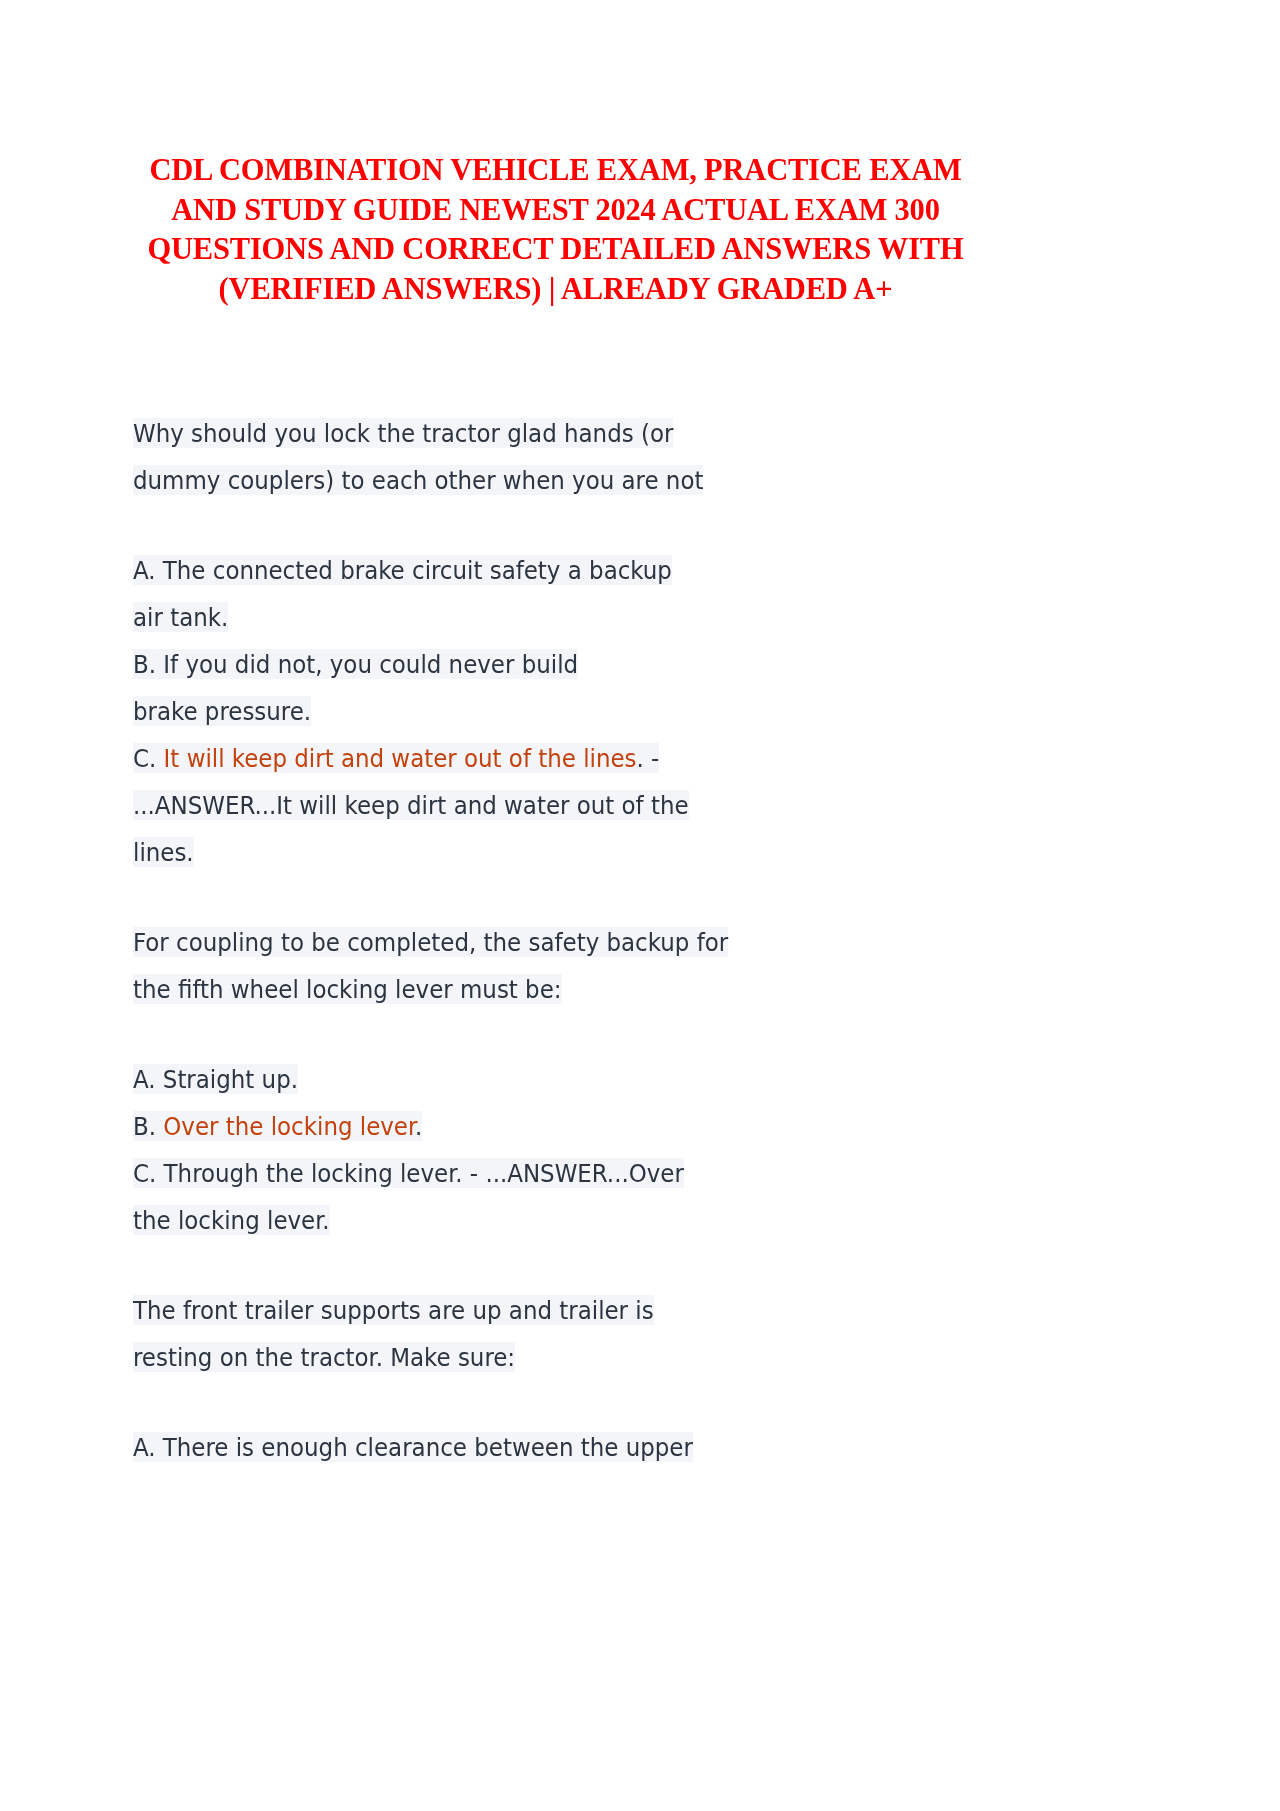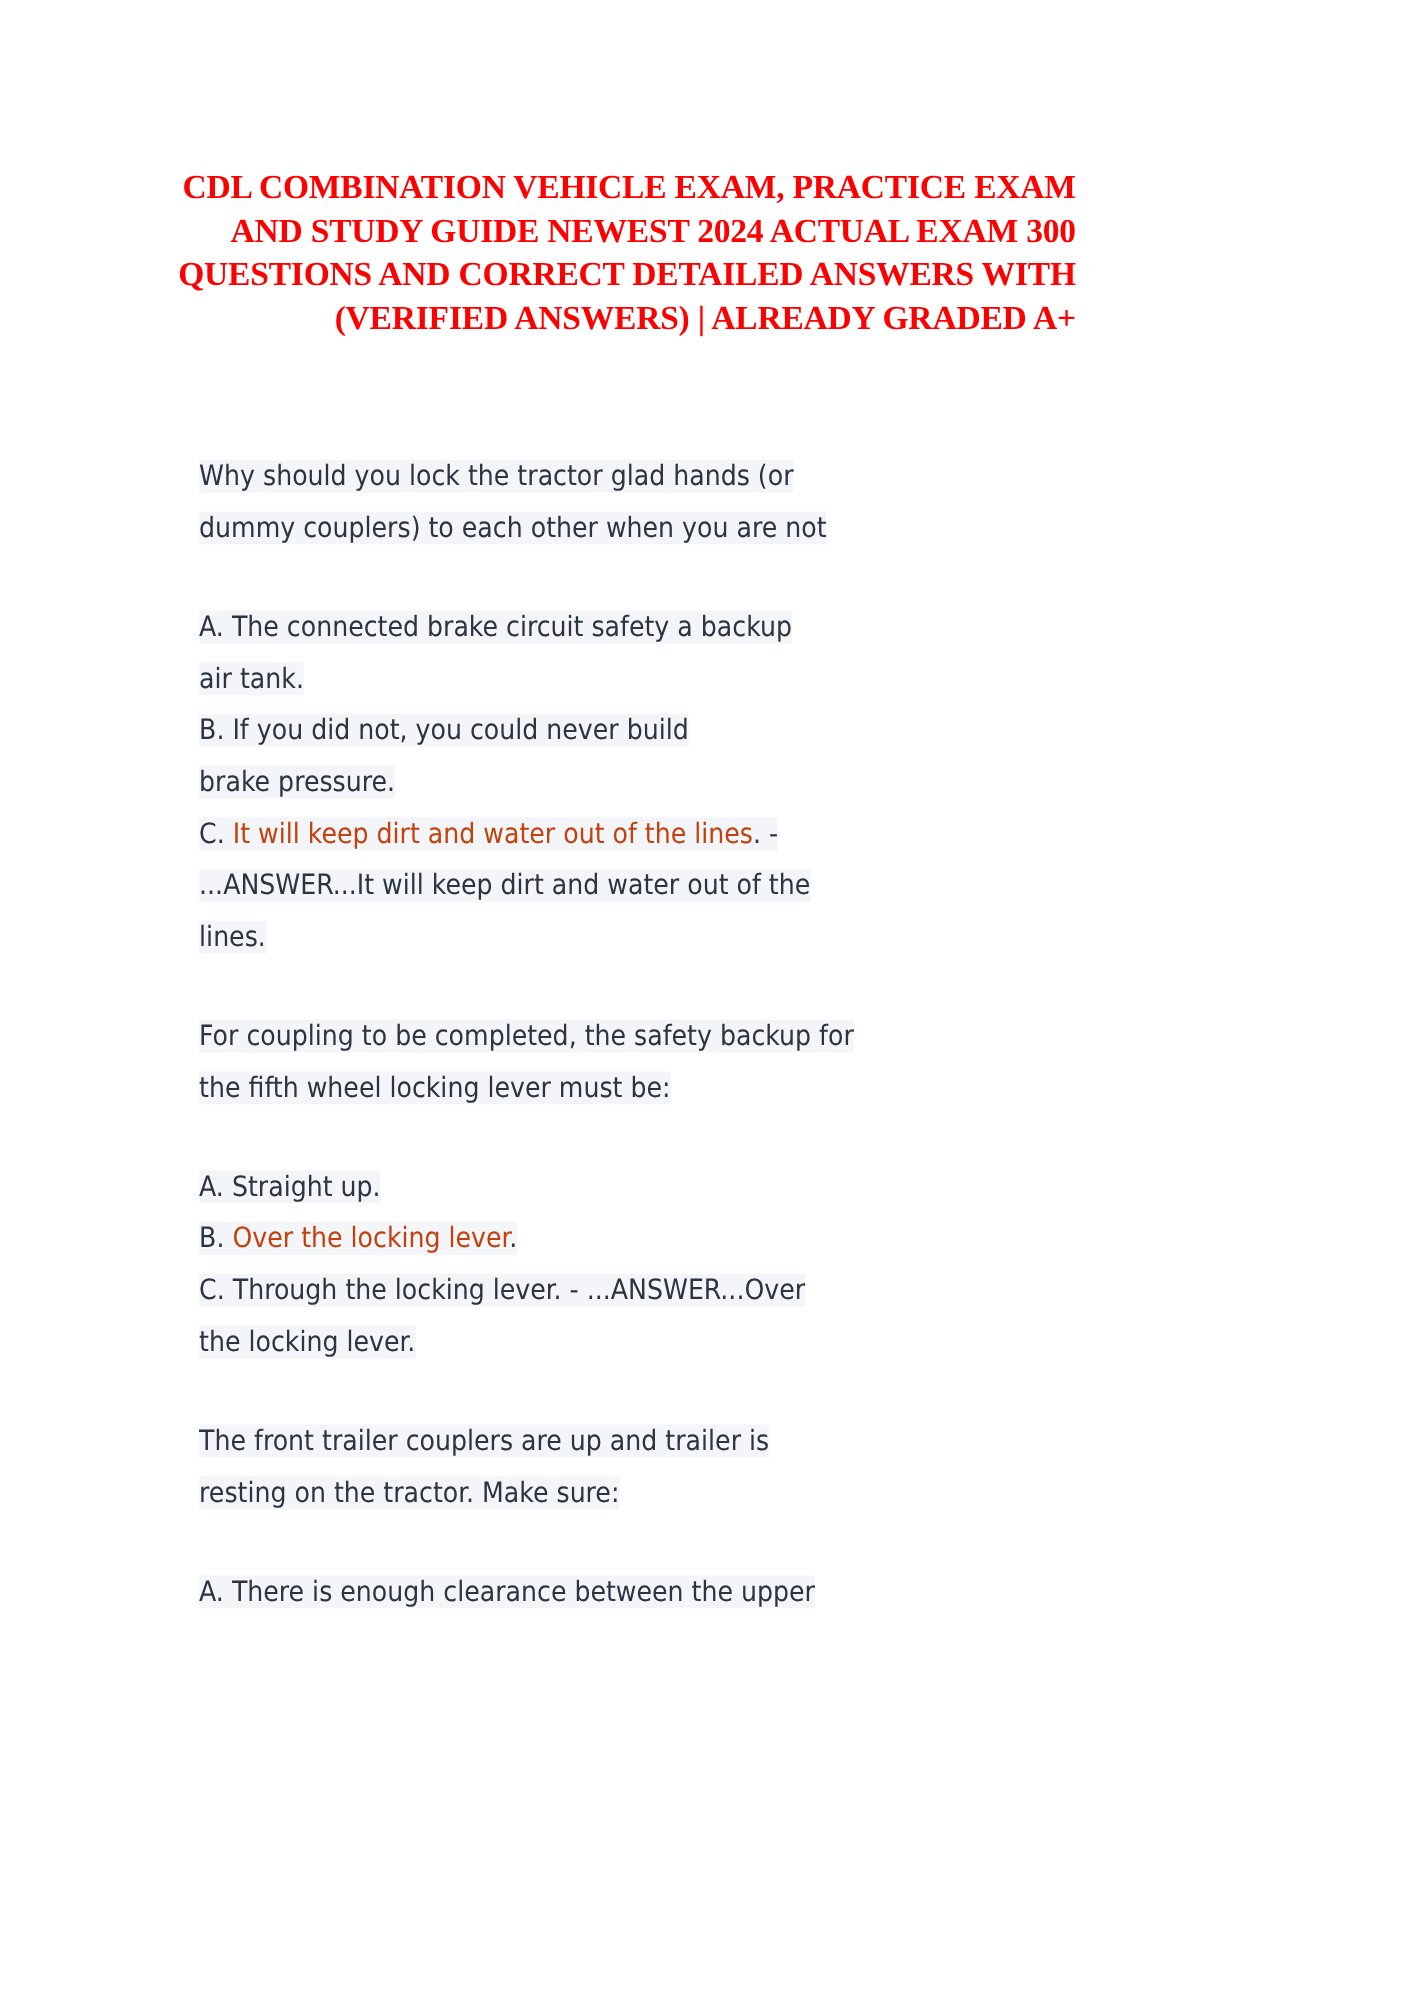--- a/index.html
+++ b/index.html
@@ -20,21 +20,21 @@
     inset: 0;
     background: #ffffff;
   }
 
   
   .doc-title {
     position: absolute;
     left: 133px;
     top: 131px;
     width: 845px;
-    text-align: right;
+    text-align: center;
     color: #FF0000;
     font-family: "Liberation Serif", "DejaVu Serif", serif;
     font-weight: bold;
     font-size: 30.5px;
     line-height: 39.5px;
     letter-spacing: -0.2px;
     white-space: pre-line;
   }
 
   
@@ -52,21 +52,20 @@
 
   .blk {
     margin: 0 0 43px 0;
     padding: 0;
   }
   .blk:last-child { margin-bottom: 0; }
 
   .ln {
     display: block;
     white-space: pre-wrap;
-    margin-left: 48px;
   }
 
   
   .hl {
     background-color: #f4f5f9;
     box-decoration-break: clone;
     -webkit-box-decoration-break: clone;
   }
 
   .cyan {
@@ -105,21 +104,21 @@
     </p>
 
     <p class="blk">
       <span class="ln"><span class="hl">A. Straight up.</span></span>
       <span class="ln"><span class="hl"><span class="dark">B. </span><span class="cyan">Over the locking lever</span><span class="dark">.</span></span></span>
       <span class="ln"><span class="hl">C. Through the locking lever. - ...ANSWER...Over</span></span>
       <span class="ln"><span class="hl">the locking lever.</span></span>
     </p>
 
     <p class="blk">
-      <span class="ln"><span class="hl">The front trailer couplers are up and trailer is</span></span>
+      <span class="ln"><span class="hl">The front trailer supports are up and trailer is</span></span>
       <span class="ln"><span class="hl">resting on the tractor. Make sure:</span></span>
     </p>
 
     <p class="blk">
       <span class="ln"><span class="hl">A. There is enough clearance between the upper</span></span>
     </p>
 
   </div>
 </div>
 

